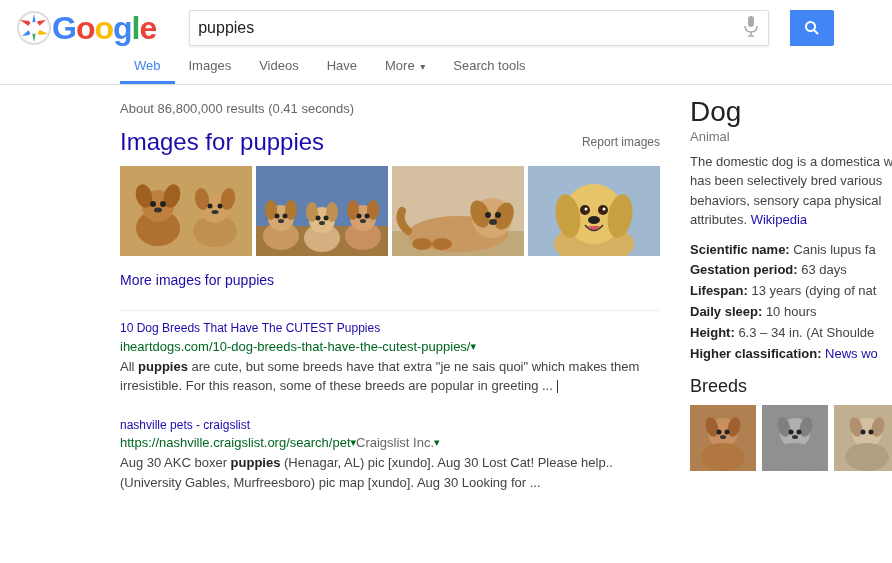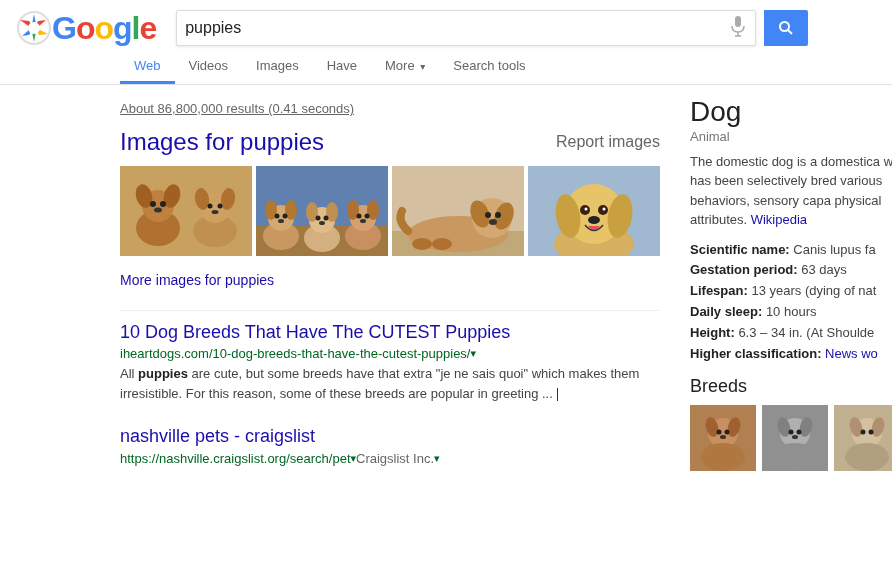--- a/index.html
+++ b/index.html
@@ -92,42 +92,41 @@
     .results-col {
       flex: 1;
       max-width: 640px;
       padding-top: 10px;
     }
 
     .results-count {
       font-size: 13px;
       color: #666;
       padding: 6px 0 12px 0;
-      text-decoration: underline;
     }
 
     
     .images-section {
       margin-bottom: 16px;
     }
     .images-header {
       display: flex;
       justify-content: space-between;
       align-items: center;
       margin-bottom: 10px;
     }
     .images-title {
       color: #1a0dab;
       font-size: 24px;
       cursor: pointer;
       text-decoration: none;
     }
     .report-images {
       color: #666;
-      font-size: 16px;
+      font-size: 12px;
       cursor: pointer;
     }
     .images-grid {
       display: flex;
       gap: 4px;
     }
     
     .puppy-img {
       width: 132px;
       height: 90px;
@@ -147,21 +146,21 @@
       border: none;
       border-top: 1px solid #eee;
       margin: 10px 0;
     }
 
     
     .result-item {
       margin-bottom: 22px;
     }
     .result-title {
-      font-size: 18px;
+      font-size: 12px;
       color: #1a0dab;
       cursor: pointer;
       line-height: 1.3;
       margin-bottom: 2px;
     }
     .result-url-row {
       display: flex;
       align-items: center;
       gap: 0;
       margin-bottom: 3px;
@@ -252,20 +251,21 @@
     .fake-img-2 { background: linear-gradient(135deg, #a07840 30%, #c89860 70%, #e8d0a0 100%); }
     .fake-img-3 { background: linear-gradient(135deg, #b89060 30%, #d4b080 70%); }
     .fake-img-4 { background: linear-gradient(135deg, #d4b060 30%, #f0c870 70%); }
     .fake-breed-1 { background: linear-gradient(135deg, #a07040 40%, #c89060 100%); }
     .fake-breed-2 { background: linear-gradient(135deg, #808080 40%, #b0b0b0 100%); }
 
     .header-top {
       display: flex;
       align-items: flex-start;
       padding: 10px 16px 0 16px;
+      gap: 13px;
     }
     .header-wrapper {
       background: #fff;
       border-bottom: 1px solid #e0e0e0;
       padding-bottom: 0;
     }
   </style>
 </head>
 <body>
 
@@ -303,22 +303,22 @@
     <button class="search-btn">
       <svg width="16" height="16" viewBox="0 0 16 16">
         <circle cx="6.5" cy="6.5" r="4.5" stroke="white" stroke-width="2" fill="none"></circle>
         <line x1="10" y1="10" x2="14" y2="14" stroke="white" stroke-width="2"></line>
       </svg>
     </button>
   </div>
 
   <div class="nav-tabs">
     <div class="nav-tab active">Web</div>
+    <div class="nav-tab">Images</div>
     <div class="nav-tab">Videos</div>
-    <div class="nav-tab">Images</div>
     <div class="nav-tab">Have</div>
     <div class="nav-tab">More <span class="dropdown-arrow">▾</span></div>
     <div class="nav-tab">Search tools</div>
   </div>
 </div>
 
 <div class="main">
 
   <div class="results-col">
 
@@ -453,20 +453,23 @@
       </div>
     </div>
 
     <div class="result-item">
       <div class="result-title">nashville pets - craigslist</div>
       <div class="result-url-row">
         <span class="result-url">https://nashville.craigslist.org/search/pet</span>
         <span class="result-dropdown">▾</span>
         <span class="result-source">Craigslist Inc.</span>
         <span class="result-dropdown">▾</span>
+      </div>
+      <div class="result-snippet">
+        Aug 30 AKC boxer <b>puppies</b> (Henagar, AL) pic [xundo]. Aug 30 Lost Cat! Please help.. (University Gables, Murfreesboro) pic map [xundo]. Aug 30 Looking for ...
       </div>
     </div>
 
   </div>
 
   <div class="knowledge-panel">
     <div class="kp-title">Dog</div>
     <div class="kp-subtitle">Animal</div>
     <div class="kp-description">
       The domestic dog is a domestica which has been selectively bred various behaviors, sensory capa physical attributes. <a>Wikipedia</a>

